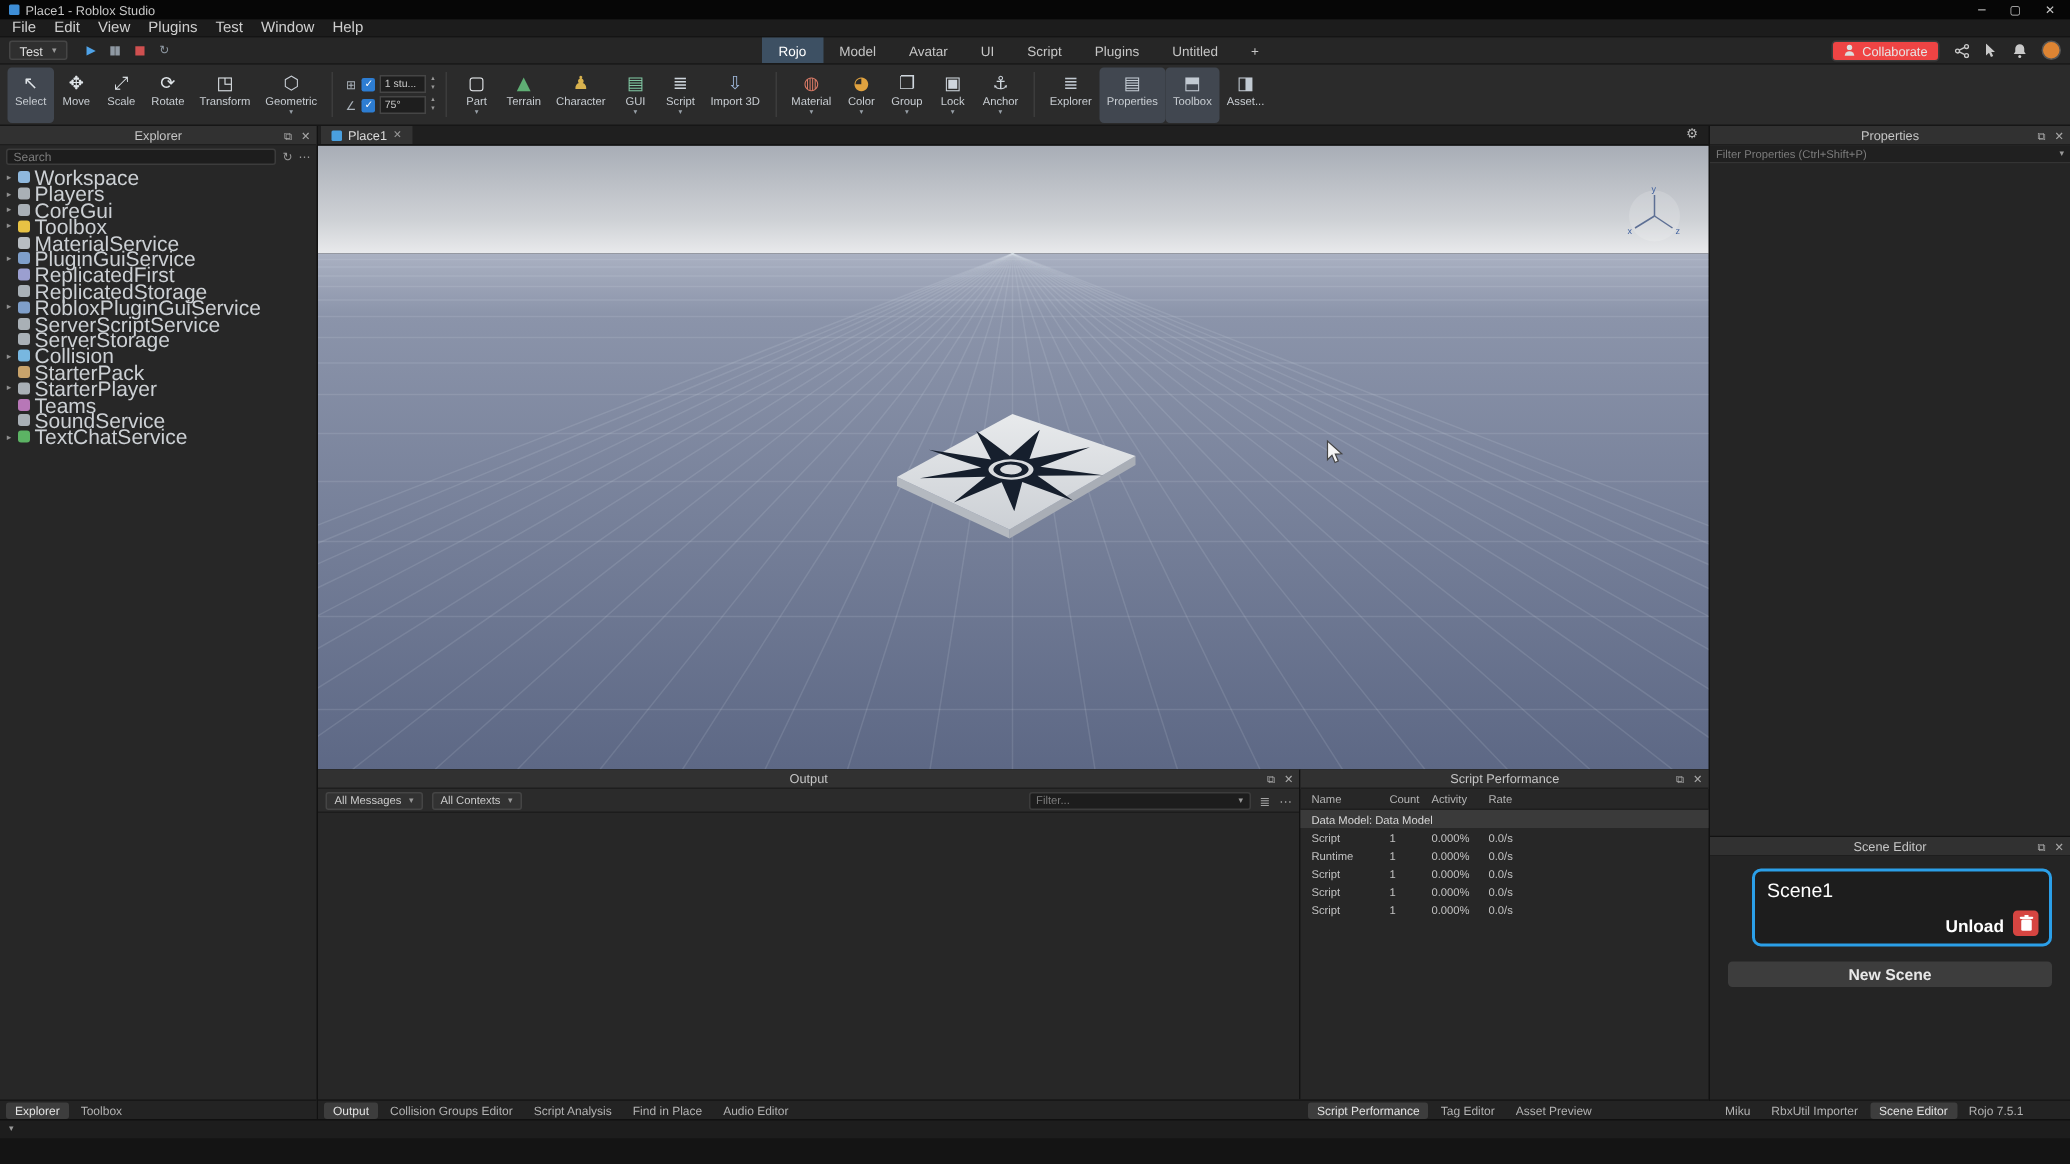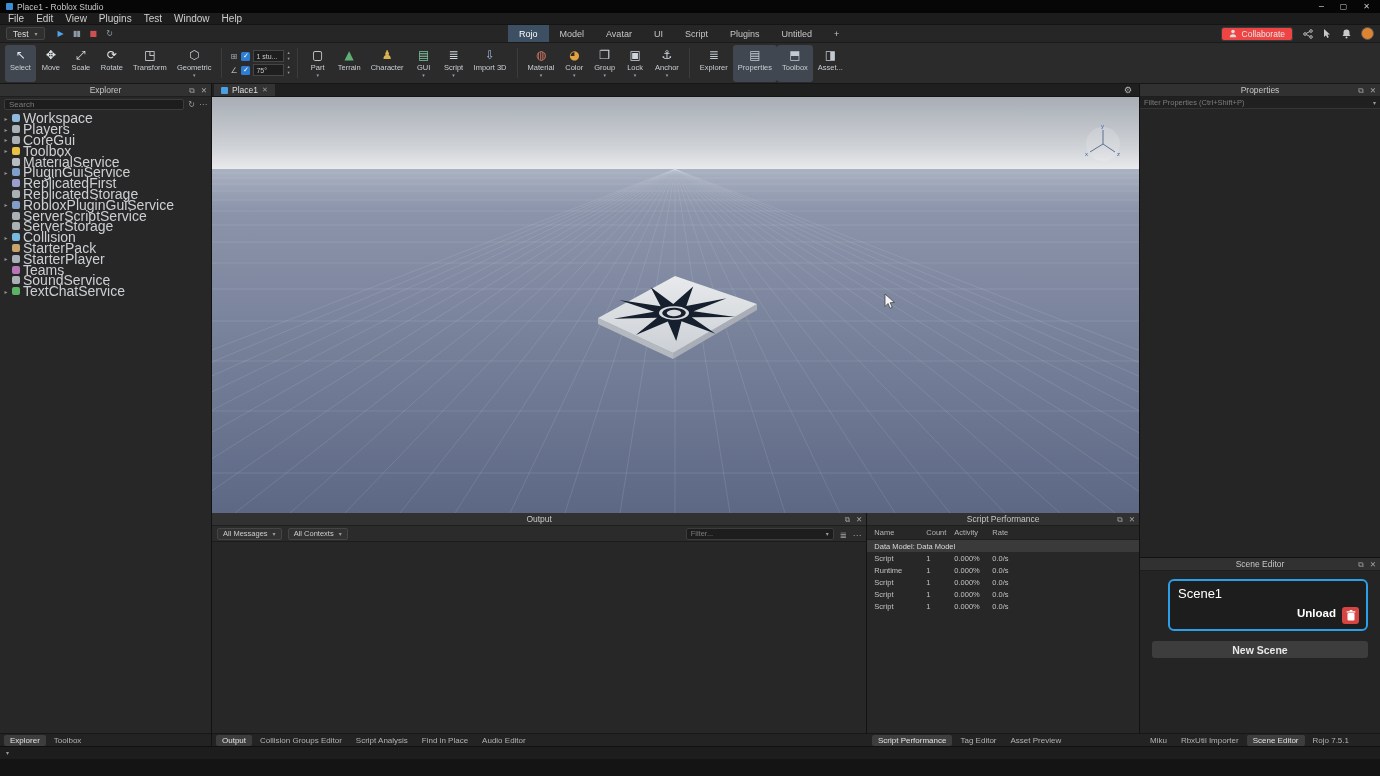--- a/index.html
+++ b/index.html
@@ -102,21 +102,21 @@
 
   
   #right{width:240px;display:flex;flex-direction:column;background:#262626}
   #properties-panel{height:474px;display:flex;flex-direction:column;border-bottom:1px solid #121212;flex:0 0 auto}
   .props-filter{height:12px;display:flex;align-items:center;background:#202020;border-bottom:1px solid #343434;padding:0 4px;gap:3px;flex:0 0 auto}
   .props-filter input{flex:1;background:transparent;border:none;outline:none;font-size:7.5px;color:#bbb;min-width:0}
   .props-body{flex:1;background:#252525}
   #scene-panel{flex:1;background:#242424;display:flex;flex-direction:column}
   .scene-card{margin:8px 12px 0;height:52px;background:#1d1d1d;border:2px solid #2b9fe8;border-radius:6px;position:relative;padding:5px 8px;flex:0 0 auto}
   .scene-name{font-size:13px;color:#fff}
-  .unload-row{position:absolute;right:7px;bottom:5px;display:flex;align-items:flex-start;gap:6px}
+  .unload-row{position:absolute;right:7px;bottom:5px;display:flex;align-items:flex-end;gap:6px}
   .unload-label{font-size:11.5px;color:#fff;font-weight:bold}
   .trash-btn{width:17px;height:17px;background:#d64541;border-radius:3px;display:flex;align-items:center;justify-content:center}
   .new-scene-btn{margin:10px 12px 0;height:17px;background:#3d3d3d;border-radius:3px;display:flex;align-items:center;justify-content:center;font-size:10.5px;color:#e8e8e8;font-weight:bold;flex:0 0 auto}
   #right-tabs{margin-top:auto}
 
   
   #command-bar{position:absolute;top:746px;left:0;width:1380px;height:13px;background:#1d1d1d;border-top:1px solid #101010;display:flex;align-items:center;padding:0 6px;gap:4px}
   #command-bar input{flex:1;background:transparent;border:none;outline:none;font-size:8.5px;color:#aaa;min-width:0}
   #bottom-strip{position:absolute;top:759px;left:0;width:1380px;height:17px;background:#141414}
 </style>

